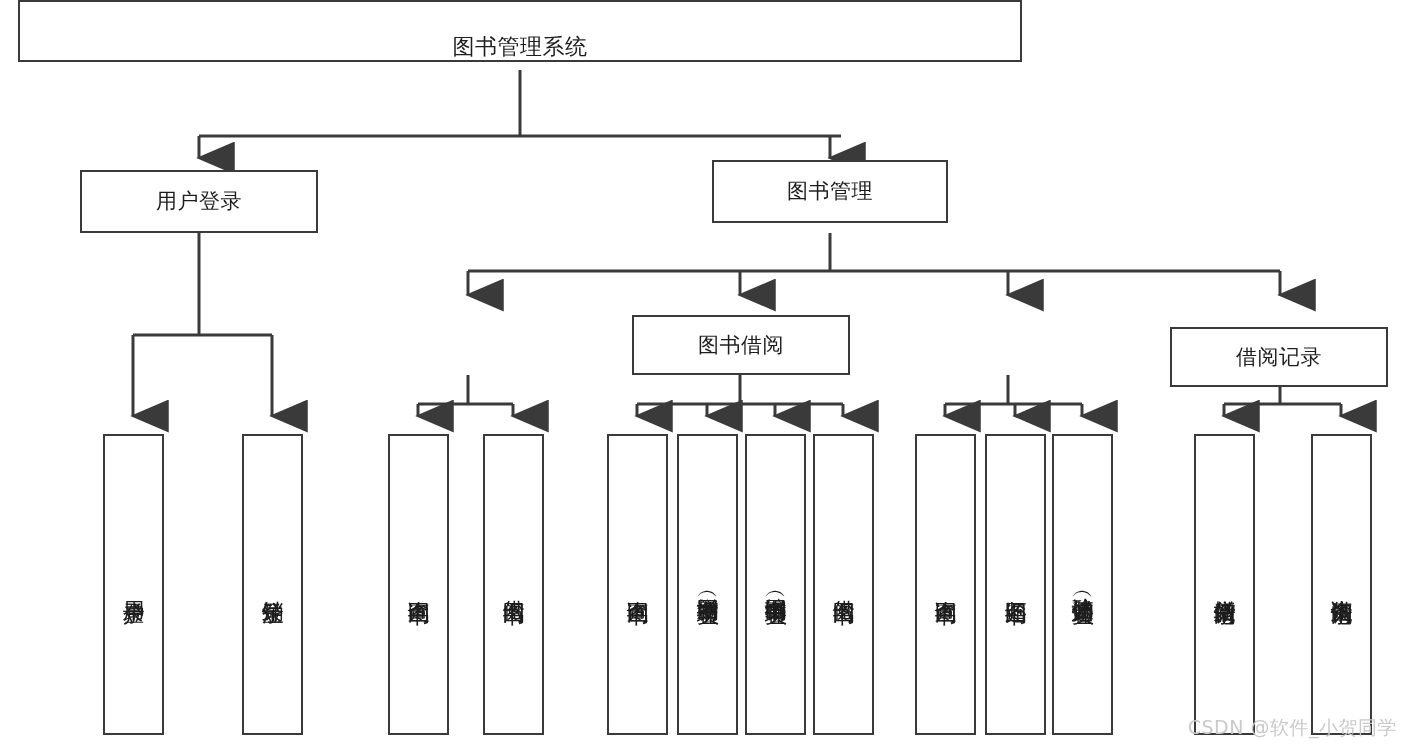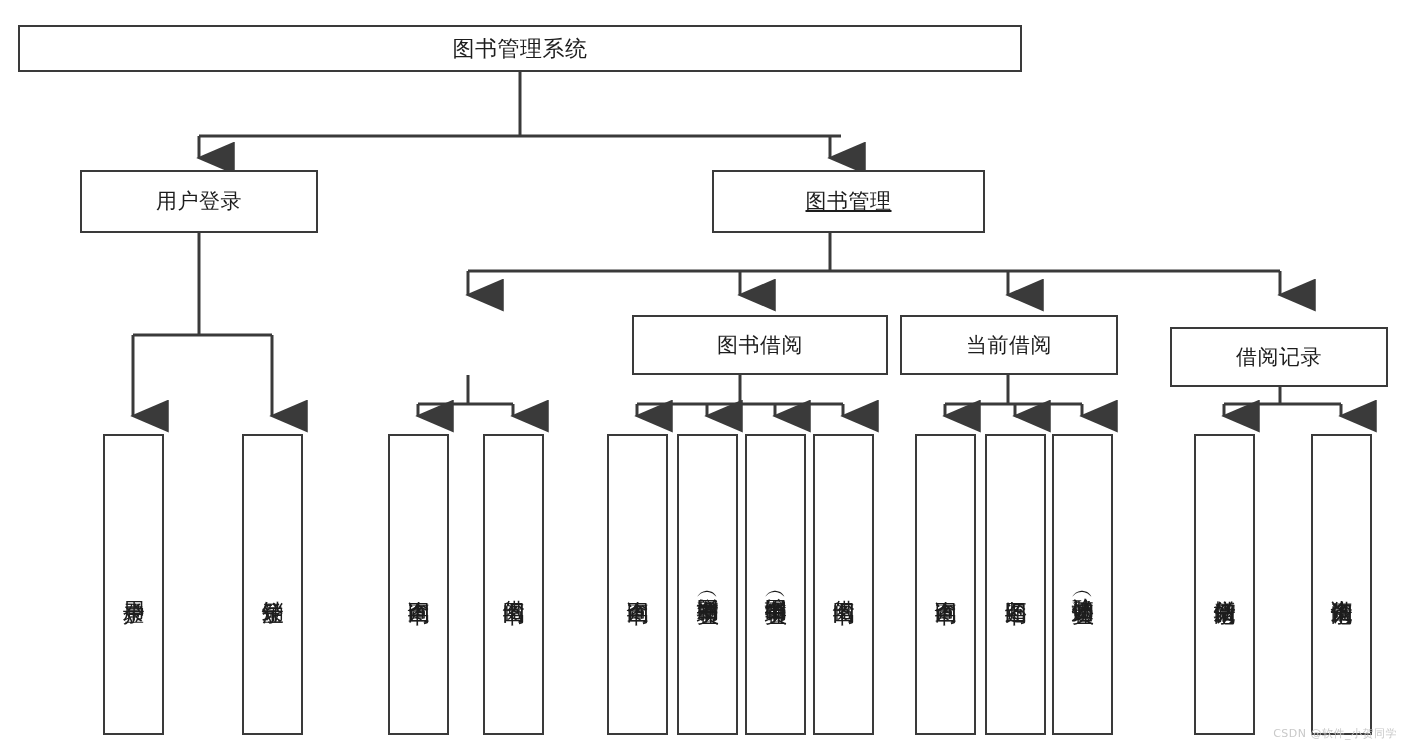--- a/index.html
+++ b/index.html
@@ -61,21 +61,21 @@
     text-orientation: upright;
     font-size: 22px;
     line-height: 1.12;
     letter-spacing: 1px;
     max-height: 100%;
   }
   .watermark {
     position: absolute;
     right: 8px;
     bottom: 6px;
-    font-size: 11px;
+    font-size: 19px;
     color: #c9c9c9;
     letter-spacing: 0.5px;
     white-space: nowrap;
   }
 </style>
 </head>
 <body>
 
 <div id="canvas">
 
@@ -123,36 +123,33 @@
       <path d="M 1015 404 L 1015 416" marker-end="url(#arrow)"></path>
       <path d="M 1082 404 L 1082 416" marker-end="url(#arrow)"></path>
 
       <path d="M 1280 375 L 1280 404"></path>
       <path d="M 1224 404 L 1341 404"></path>
       <path d="M 1224 404 L 1224 416" marker-end="url(#arrow)"></path>
       <path d="M 1341 404 L 1341 416" marker-end="url(#arrow)"></path>
     </g>
   </svg>
 
-  <div class="node horiz root" style="left:18px; top:25px; width:1004px; height:47px;">
+  <div class="node horiz root" style="left:18px; top:0; width:1004px; height:62px;align-items:flex-end;">
     <span class="node-label">图书管理系统</span>
   </div>
 
   <div class="node horiz" style="left:80px; top:170px; width:238px; height:63px;">
     <span class="node-label">用户登录</span>
   </div>
-  <div class="node horiz" style="left:712px; top:170px; width:273px; height:63px;text-decoration:underline;">
+  <div class="node horiz" style="left:712px; top:160px; width:236px; height:63px;">
     <span class="node-label">图书管理</span>
   </div>
 
-  <div class="node horiz" style="left:632px; top:315px; width:256px; height:60px;">
+  <div class="node horiz" style="left:632px; top:315px; width:218px; height:60px;">
     <span class="node-label">图书借阅</span>
-  </div>
-  <div class="node horiz" style="left:900px; top:315px; width:218px; height:60px;">
-    <span class="node-label">当前借阅</span>
   </div>
   <div class="node horiz" style="left:1170px; top:327px; width:218px; height:60px;">
     <span class="node-label">借阅记录</span>
   </div>
 
   <div class="node vert" style="left:103px; top:434px; width:61px; height:301px;">
     <span class="node-label">用户登录</span>
   </div>
   <div class="node vert" style="left:242px; top:434px; width:61px; height:301px;">
     <span class="node-label">注销登录</span>

